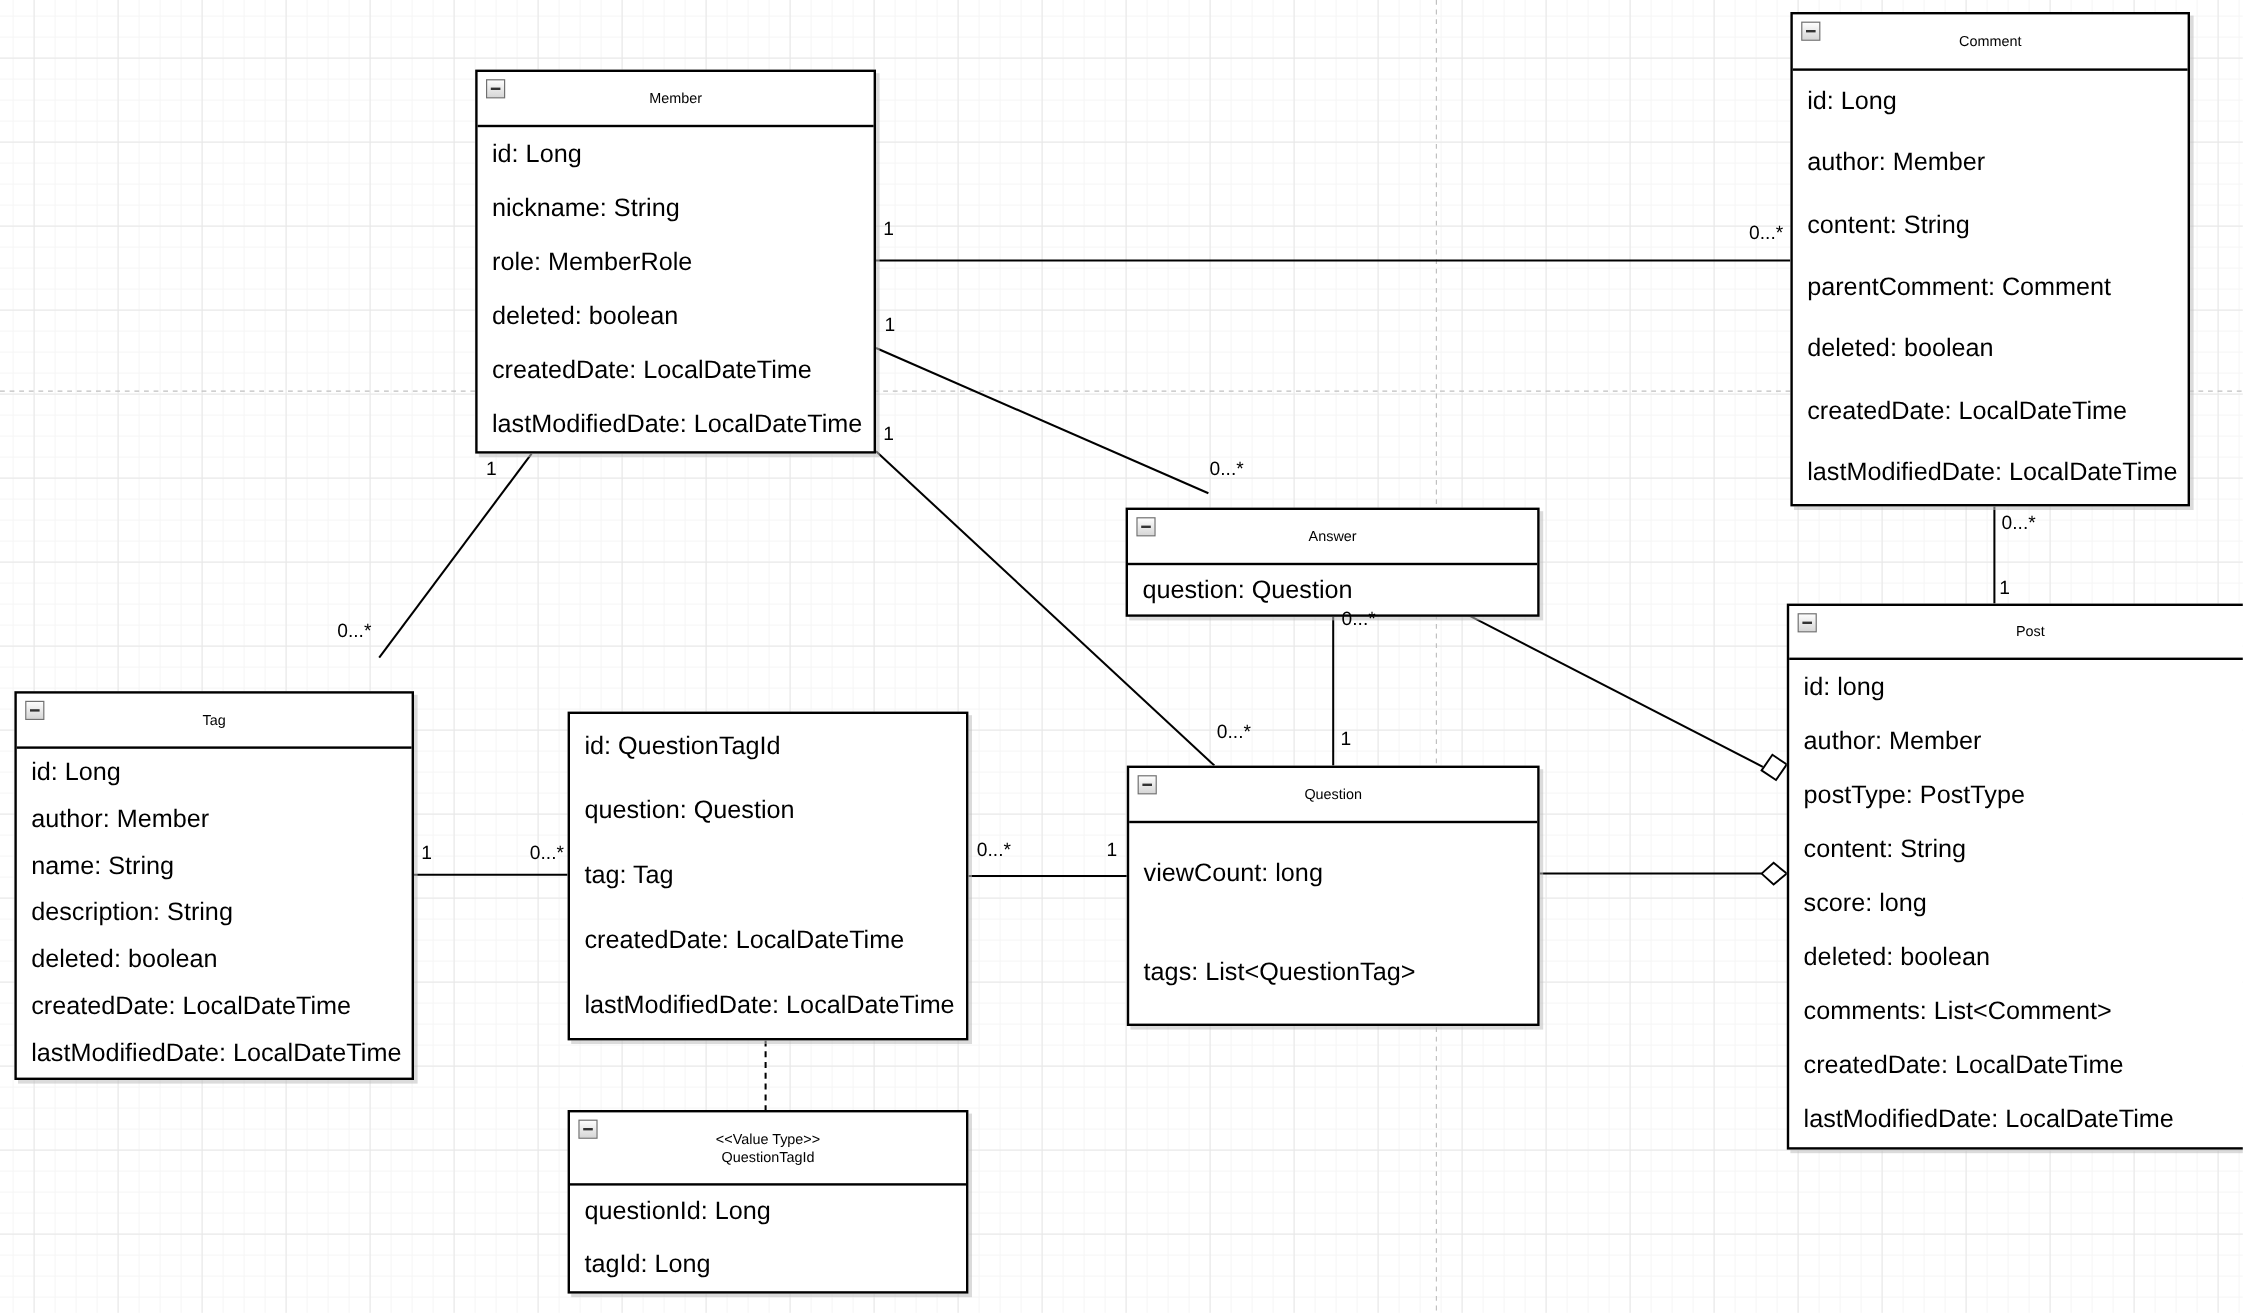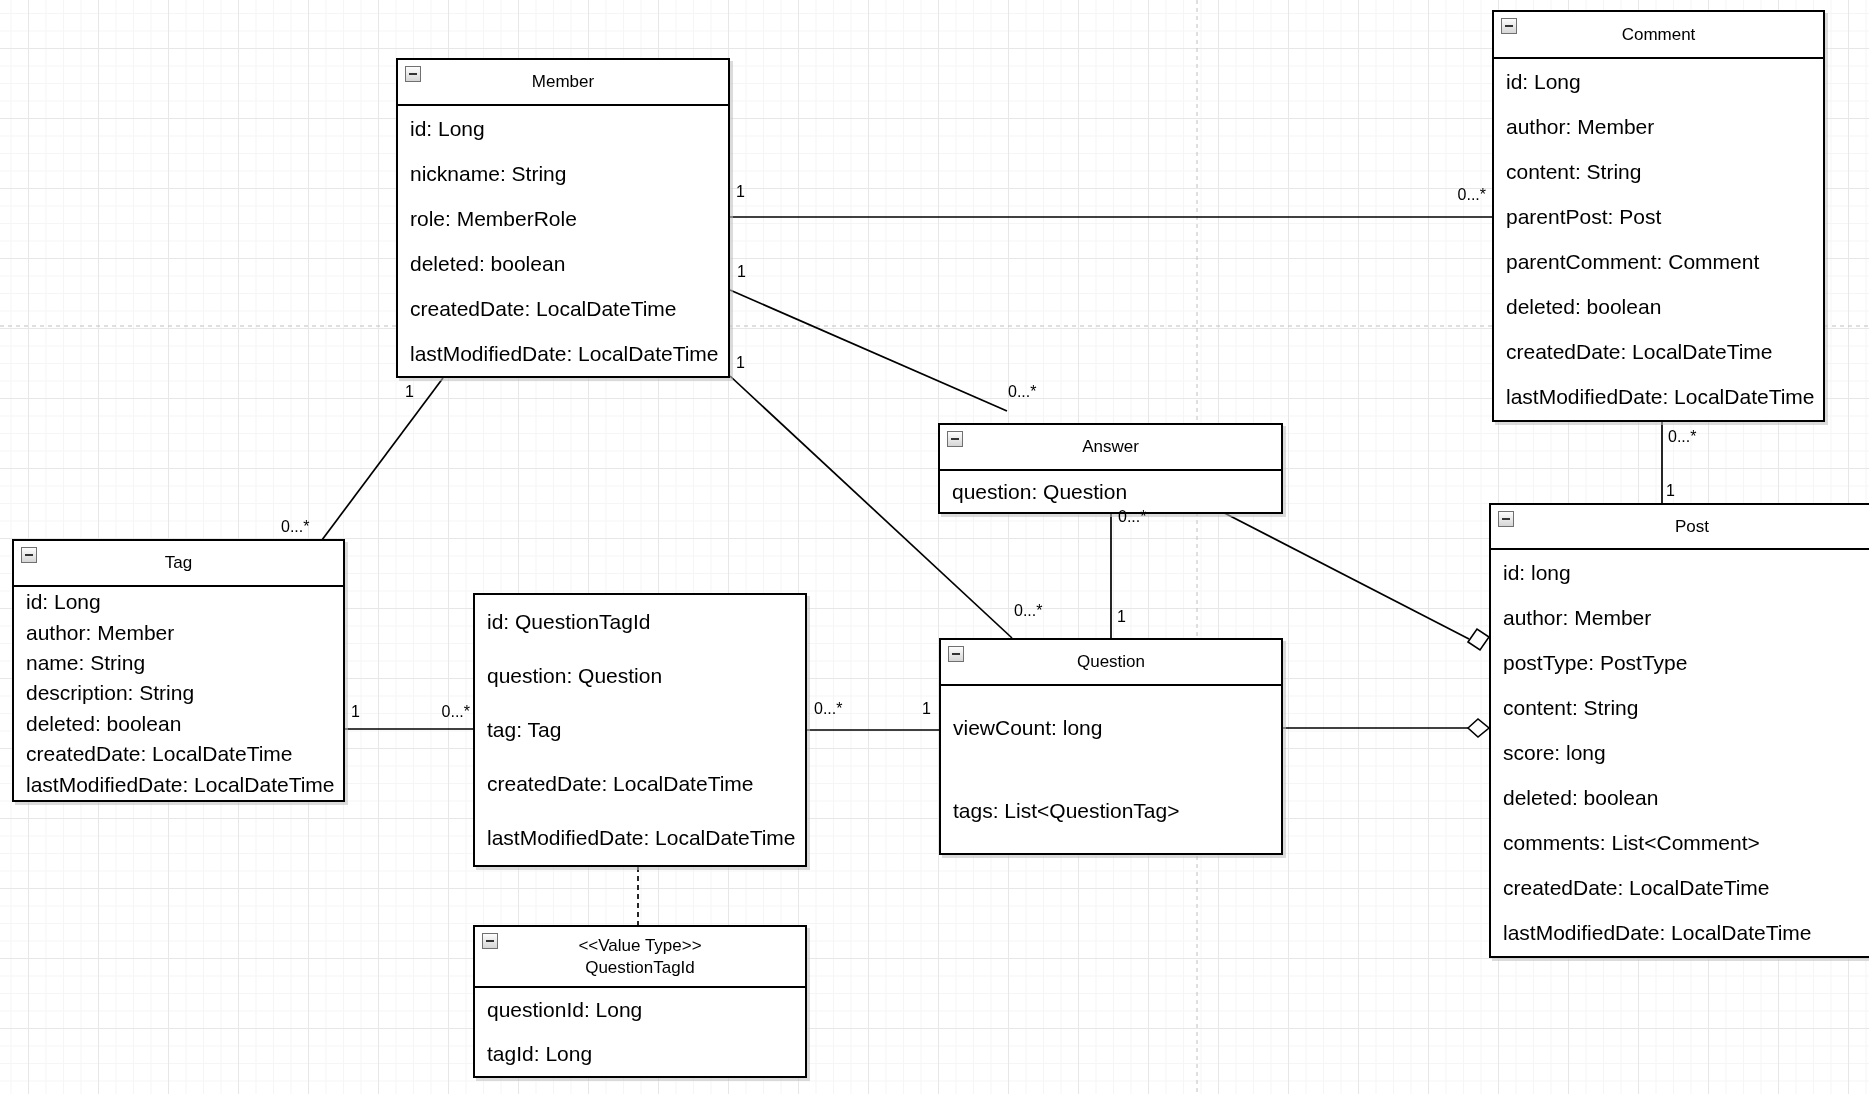--- a/index.html
+++ b/index.html
@@ -17,21 +17,21 @@
   }
   svg.wires{position:absolute;left:0;top:0;z-index:1;}
   .uml-class{
     position:absolute;z-index:2;background:#fff;border:2px solid #000;
     box-shadow:3px 3px 0 rgba(190,190,190,.55);
     display:flex;flex-direction:column;box-sizing:border-box;
   }
   .uml-title{
     position:relative;border-bottom:2px solid #000;display:flex;
     align-items:center;justify-content:center;flex-direction:column;
-    font-size:17px;line-height:1.25;flex:0 0 auto;
+    font-size:12px;line-height:1.25;flex:0 0 auto;
   }
   .collapse{
     position:absolute;left:7px;top:6px;width:16px;height:16px;
     border:1px solid #707070;background:linear-gradient(#fdfdfd,#d6d6d6);
     display:flex;align-items:center;justify-content:center;box-sizing:border-box;
   }
   .collapse .minus{width:8px;height:2px;background:#333;}
   .uml-attrs{display:flex;flex-direction:column;flex:1 1 auto;}
   .attr{
     flex:1 1 0;display:flex;align-items:center;padding-left:12px;
@@ -88,29 +88,28 @@
     <div class="uml-title" style="height:45px;">
       <span class="collapse">
           <span class="minus"></span>
         </span>
       <span>Comment</span>
     </div>
     <div class="uml-attrs">
       <div class="attr">id: Long</div>
       <div class="attr">author: Member</div>
       <div class="attr">content: String</div>
-      <div class="attr">parentPost: Post</div>
       <div class="attr">parentComment: Comment</div>
       <div class="attr">deleted: boolean</div>
       <div class="attr">createdDate: LocalDateTime</div>
       <div class="attr">lastModifiedDate: LocalDateTime</div>
     </div>
   </div>
 
-  <div class="uml-class" style="left:12px;top:539px;width:333px;height:263px;">
+  <div class="uml-class" style="left:12px;top:576px;width:333px;height:324px;">
     <div class="uml-title" style="height:44px;">
       <span class="collapse">
           <span class="minus"></span>
         </span>
       <span>Tag</span>
     </div>
     <div class="uml-attrs">
       <div class="attr">id: Long</div>
       <div class="attr">author: Member</div>
       <div class="attr">name: String</div>

